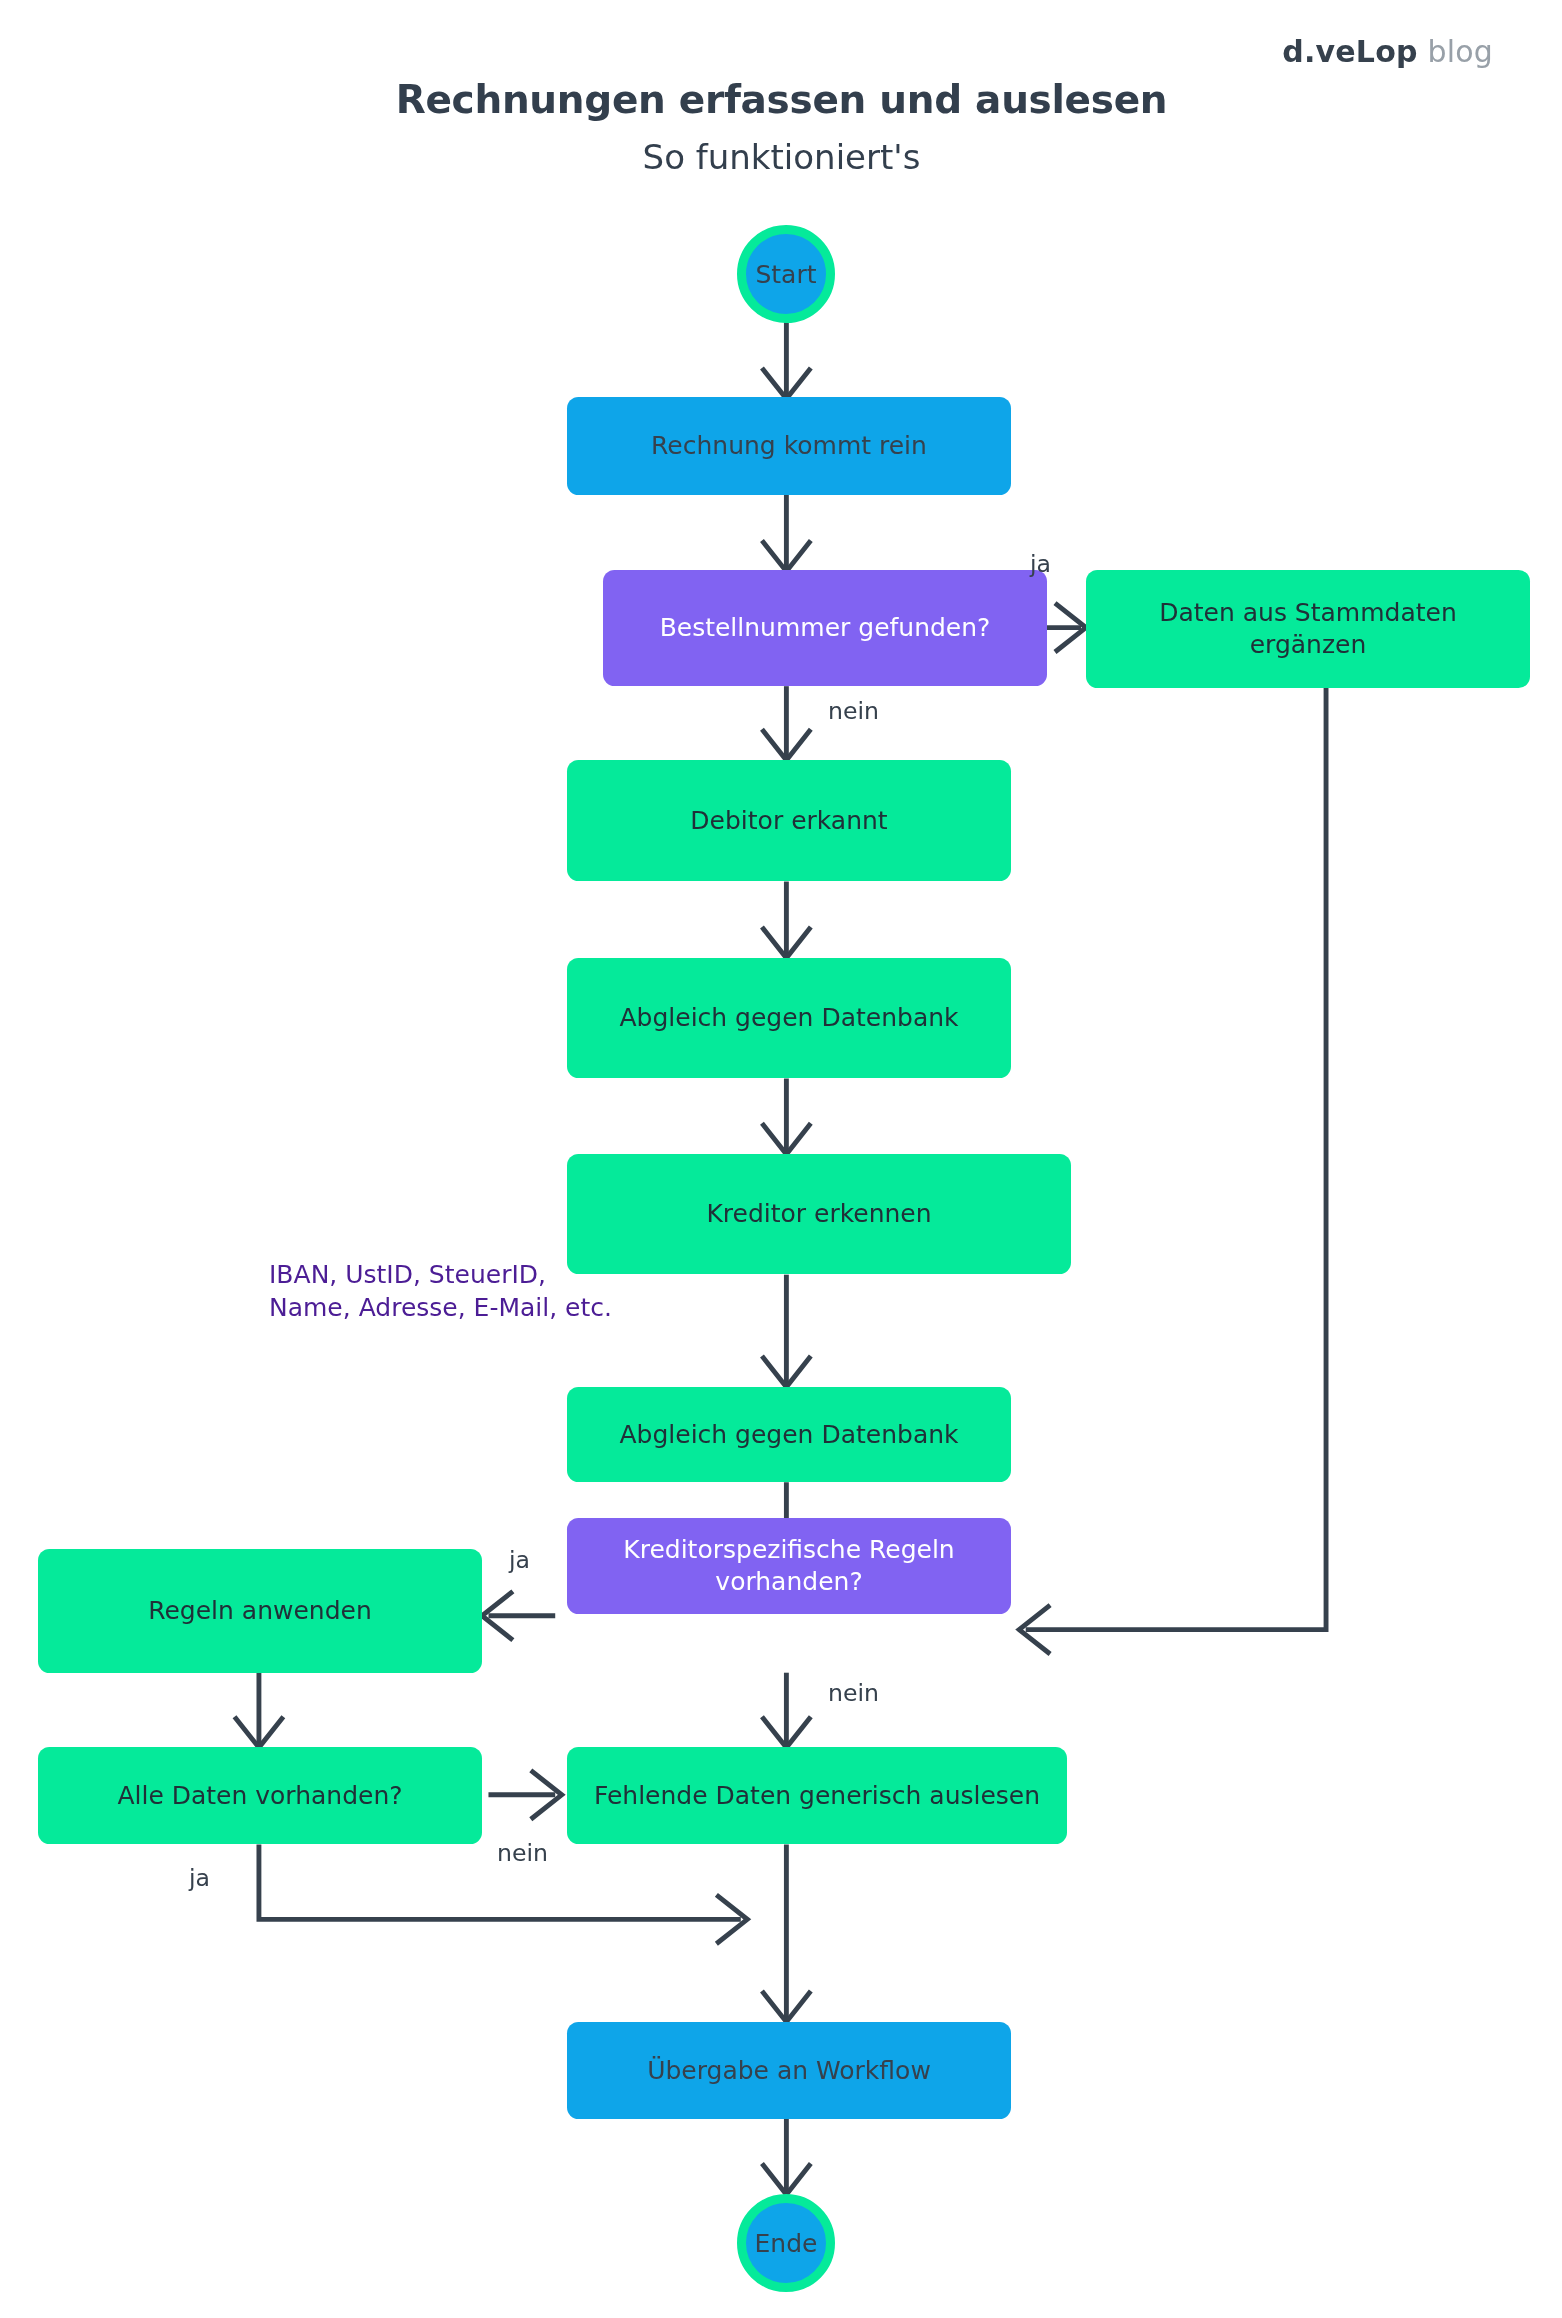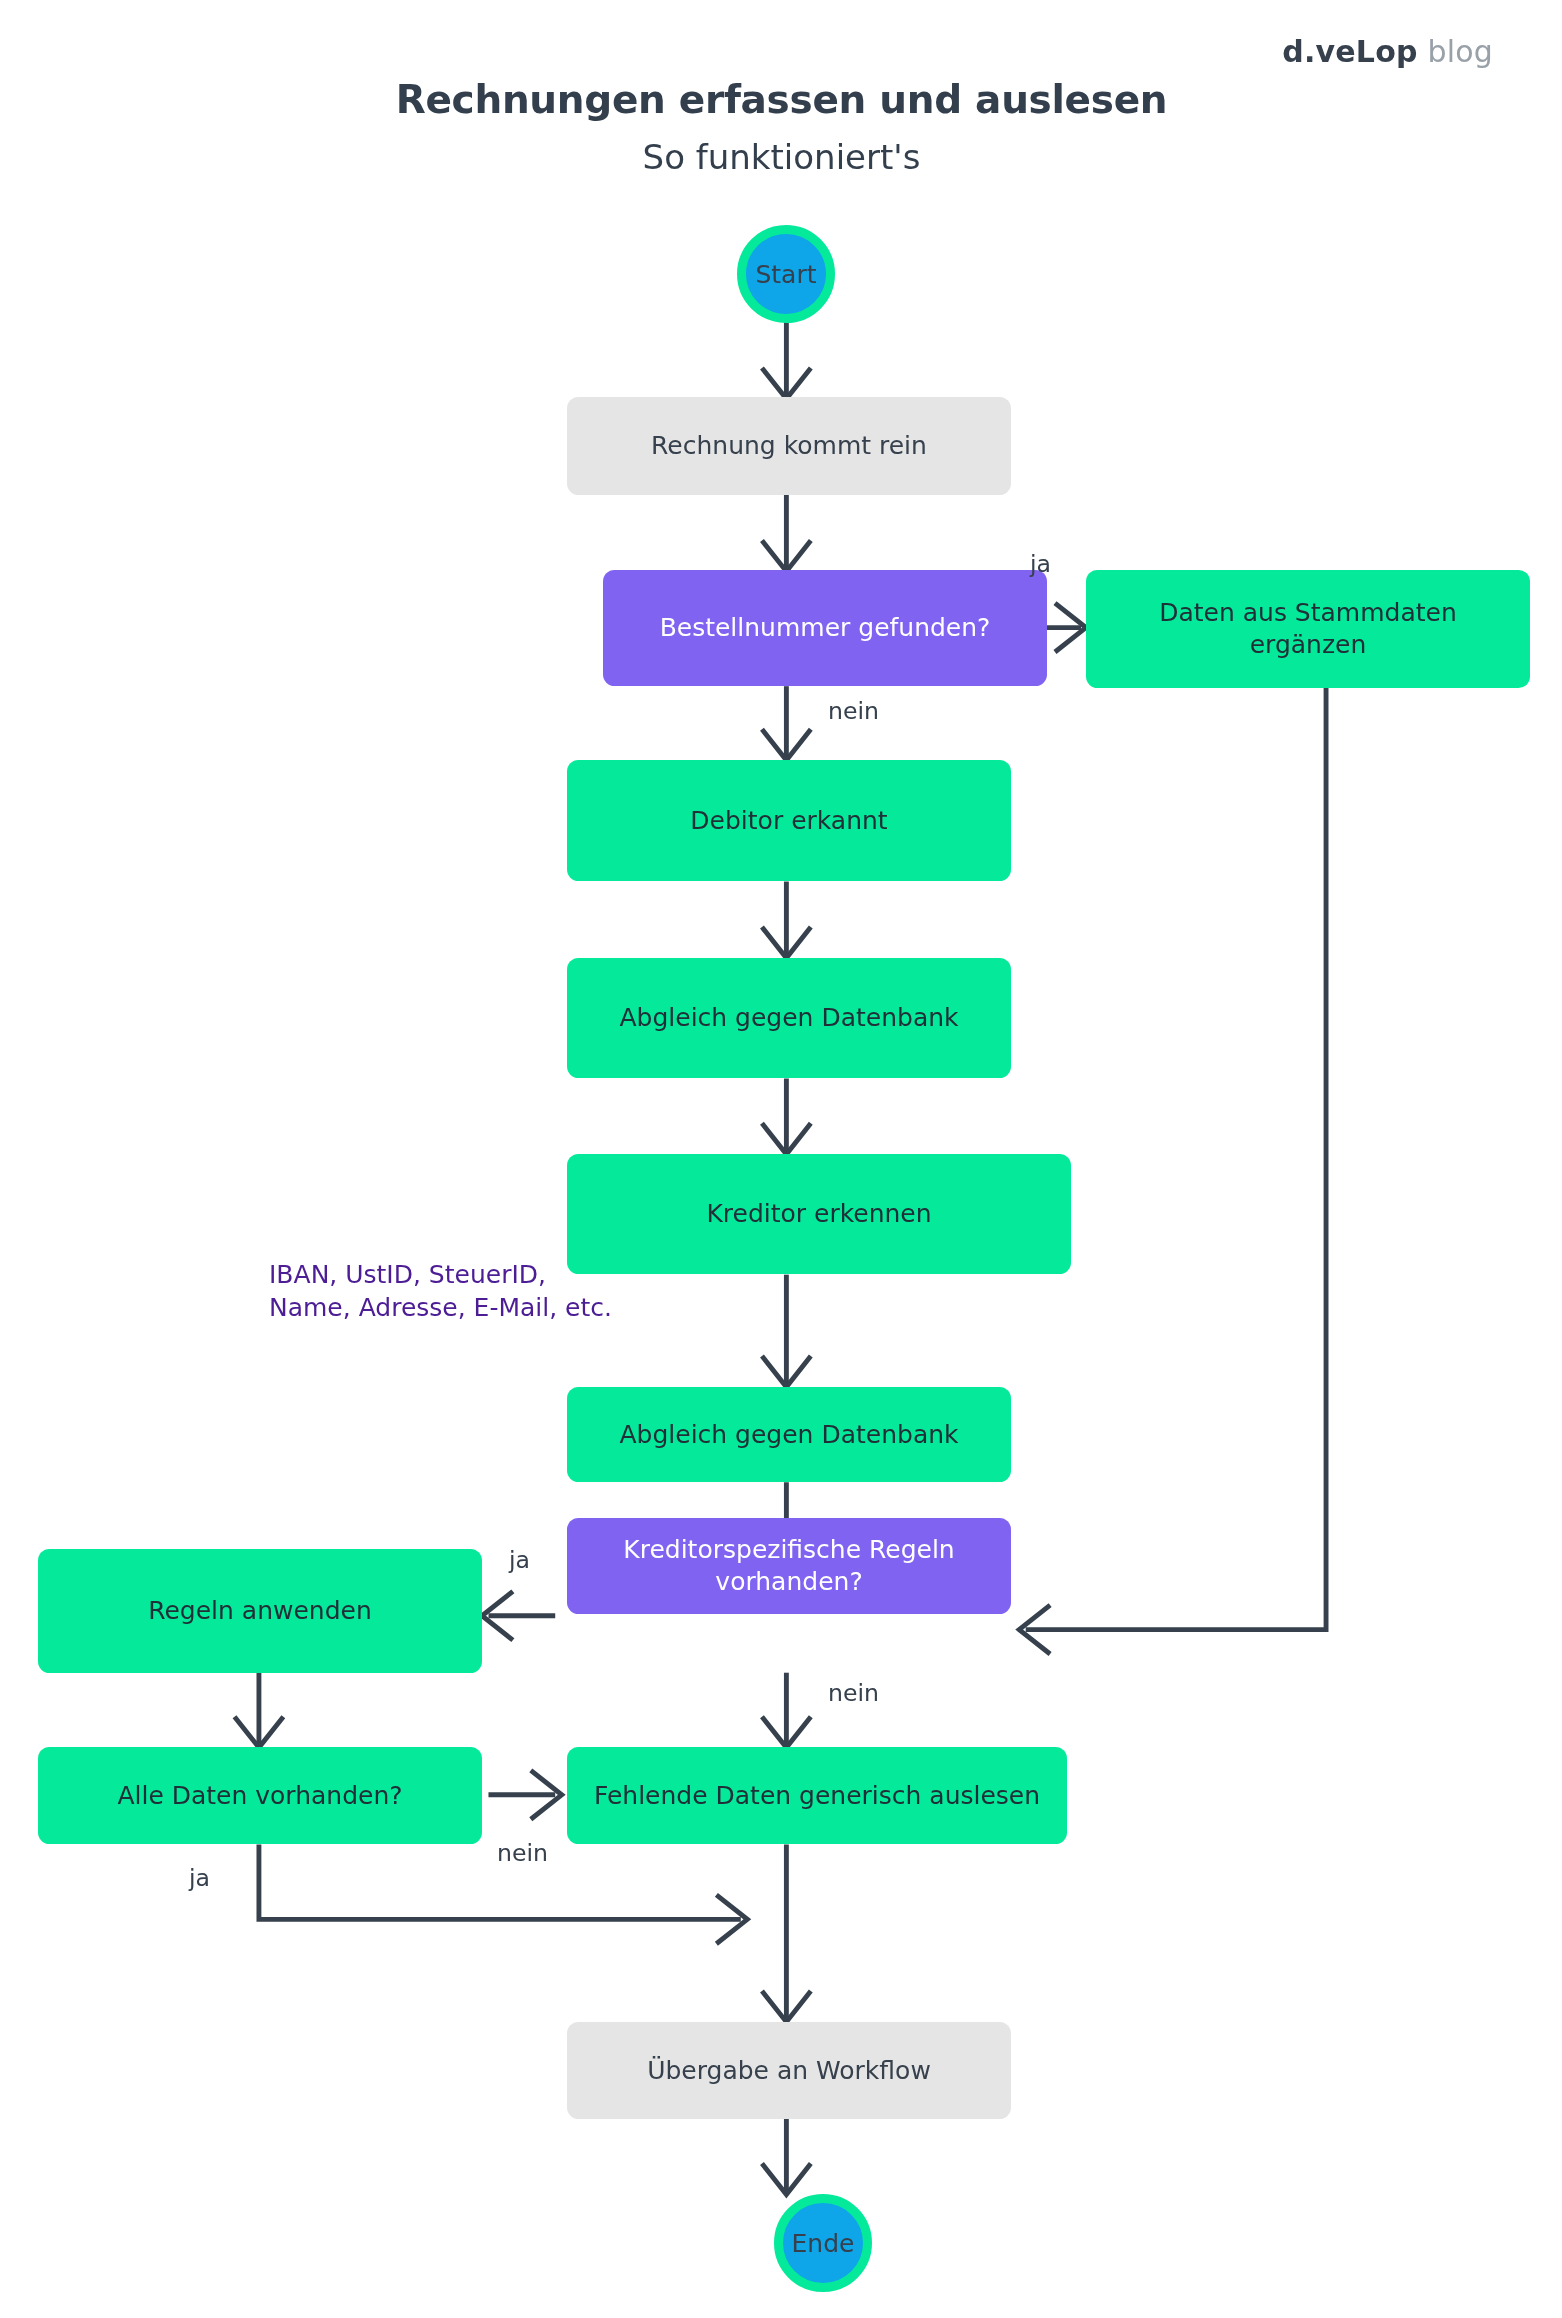--- a/index.html
+++ b/index.html
@@ -66,21 +66,21 @@
     display: flex;
     align-items: center;
     justify-content: center;
     text-align: center;
     border-radius: 11.4px;
     font-size: 25px;
     line-height: 1.28;
     padding: 4.9px 13px;
   }
   .node.gray {
-    background: #e5e5e5;
+    background: #0ea5e9;
     color: #36414d;
   }
   .node.green {
     background: #05ea9a;
     color: #203038;
   }
   .node.purple {
     background: #8163f2;
     color: #ffffff;
   }
@@ -238,21 +238,21 @@
   </div>
 
   <div class="node green" style="left:567px; top:1747px; width:500px; height:97px;">
     <span>Fehlende Daten generisch auslesen</span>
   </div>
 
   <div class="node gray" style="left:567px; top:2022px; width:444px; height:97px;">
     <span>Übergabe an Workflow</span>
   </div>
 
-  <div class="terminator" style="left:774px; top:2194px; width:98px; height:98px;">
+  <div class="terminator" style="left:737px; top:2194px; width:98px; height:98px;">
     <span>Ende</span>
   </div>
 
   <div class="edge-label" style="left:1030px; top:550px;">ja</div>
 
   <div class="edge-label" style="left:828px; top:697px;">nein</div>
 
   <div class="edge-label" style="left:509px; top:1546px;">ja</div>
 
   <div class="edge-label" style="left:828px; top:1679px;">nein</div>

